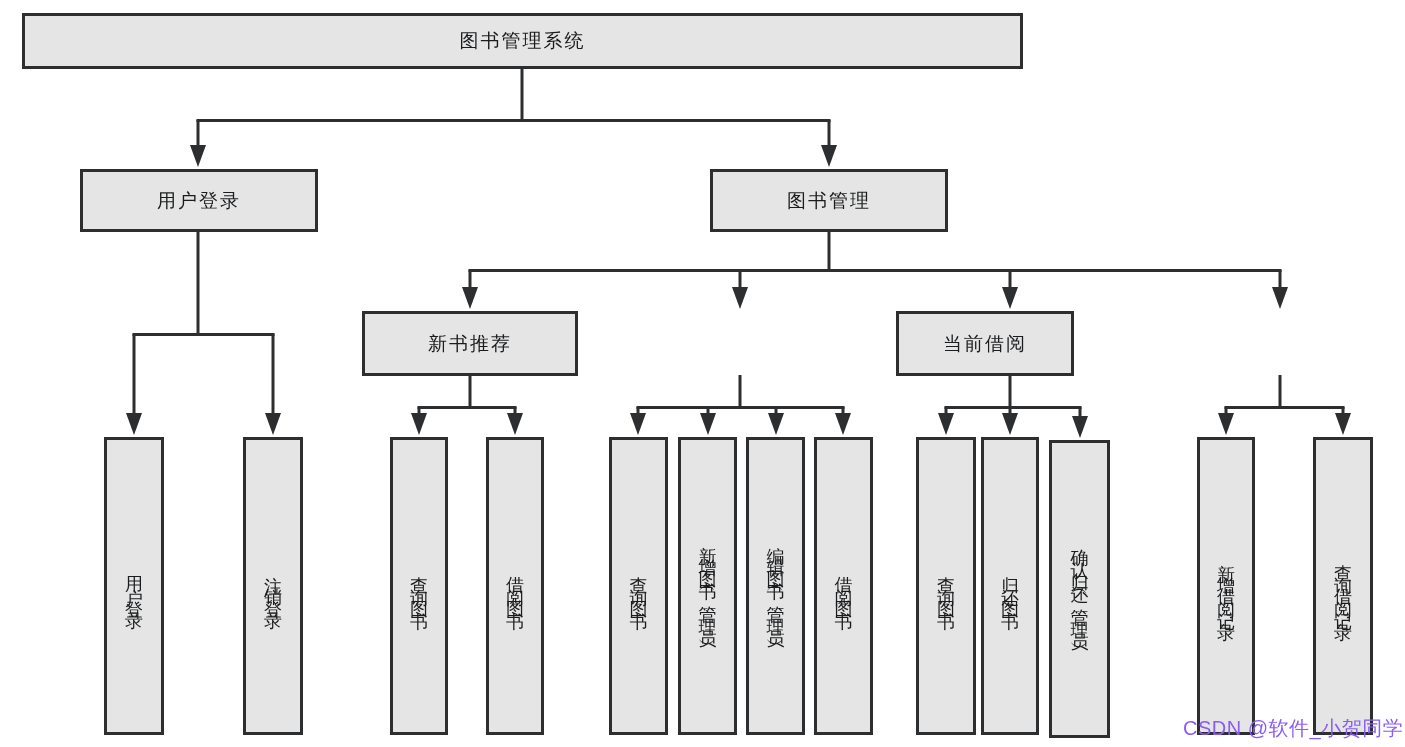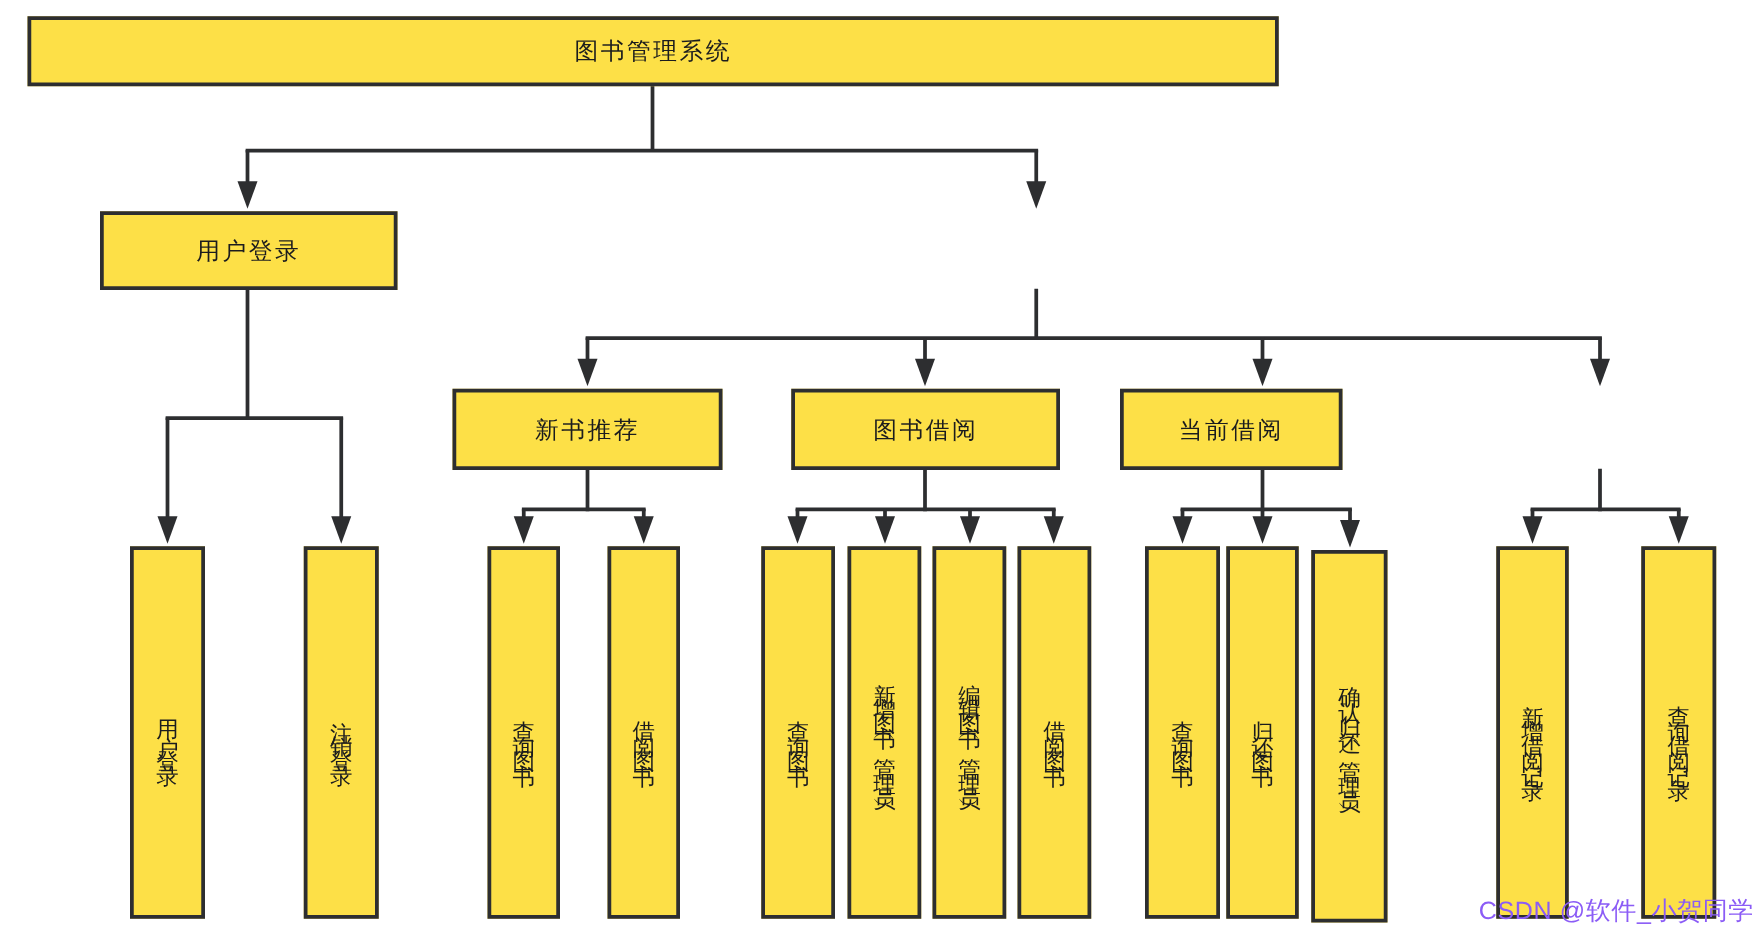--- a/index.html
+++ b/index.html
@@ -13,21 +13,21 @@
   }
   .wires {
     position: absolute;
     left: 0; top: 0;
     width: 1405px; height: 747px;
     z-index: 1;
   }
   .node {
     position: absolute;
     box-sizing: border-box;
-    background: #fde047;
+    background: #e5e5e5;
     border: 3px solid #2d2e30;
     color: #1b1c1e;
     display: flex;
     align-items: center;
     justify-content: center;
     z-index: 2;
   }
   .node.h {
     font-size: 19px;
     letter-spacing: 2px;
@@ -134,27 +134,27 @@
     </g>
   </svg>
 
   <div class="node h" style="left:22px; top:13px; width:1001px; height:56px;">
     <span>图书管理系统</span>
   </div>
 
   <div class="node h" style="left:80px; top:169px; width:238px; height:63px;">
     <span>用户登录</span>
   </div>
+  <div class="node h" style="left:710px; top:169px; width:238px; height:63px;">
+    <span>图书管理</span>
+  </div>
 
   <div class="node h" style="left:362px; top:311px; width:216px; height:65px;">
     <span>新书推荐</span>
   </div>
-  <div class="node h" style="left:633px; top:311px; width:215px; height:65px;">
-    <span>图书借阅</span>
-  </div>
   <div class="node h" style="left:896px; top:311px; width:178px; height:65px;">
     <span>当前借阅</span>
   </div>
 
   <div class="node v" style="left:104px; top:437px; width:60px; height:298px;">
     <span>用户登录</span>
   </div>
   <div class="node v" style="left:243px; top:437px; width:60px; height:298px;">
     <span>注销登录</span>
   </div>

